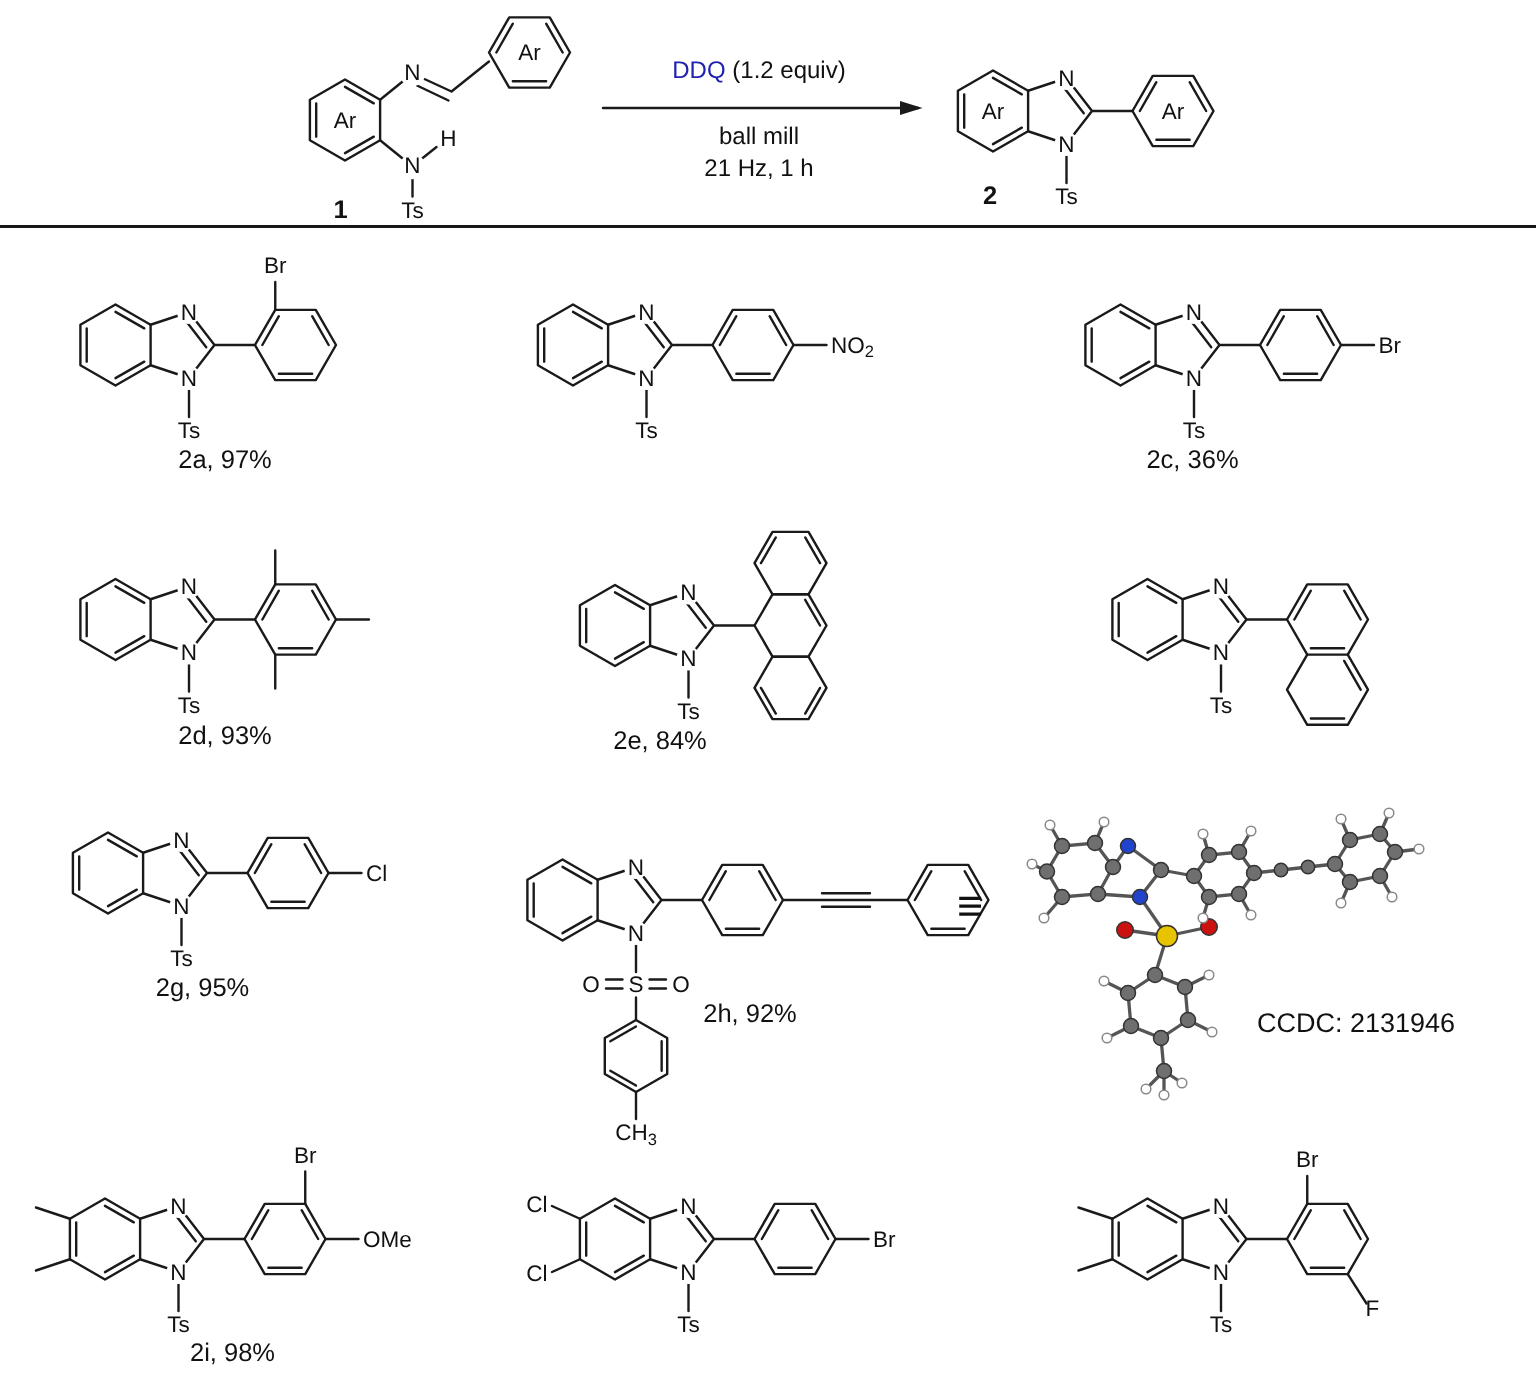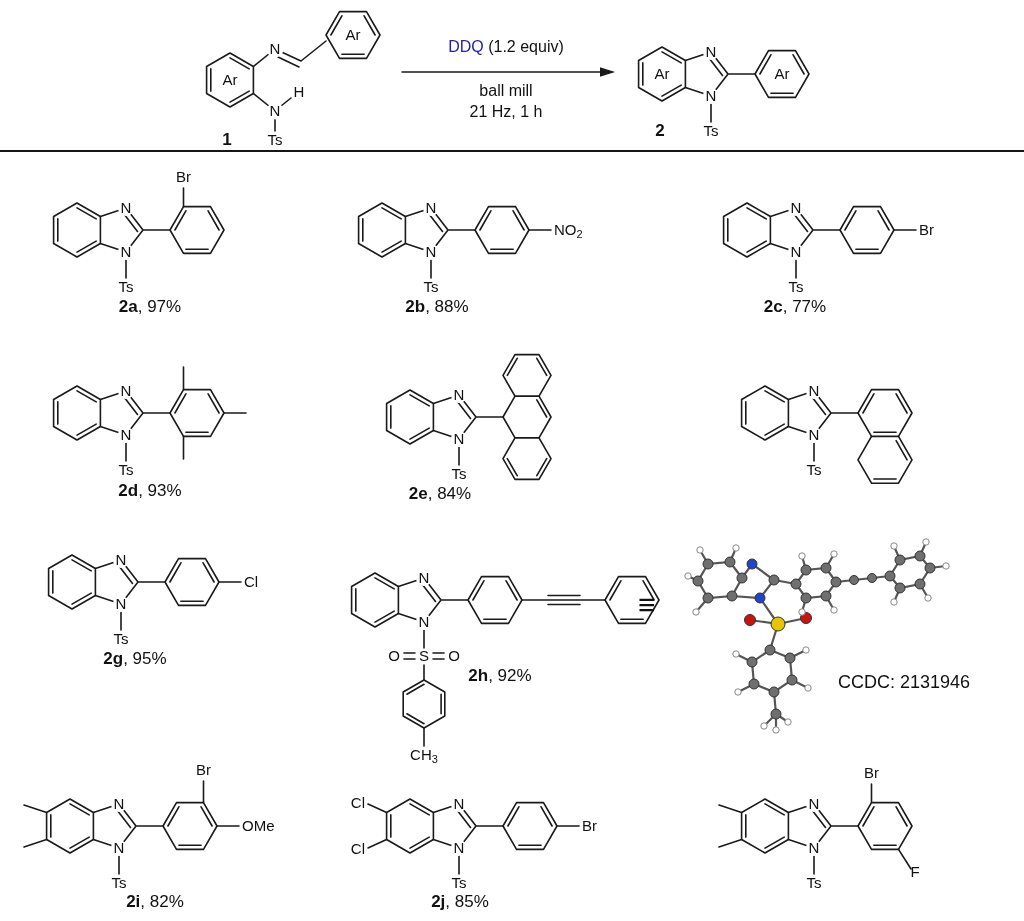--- a/index.html
+++ b/index.html
@@ -6,21 +6,21 @@
   body{width:1024px;height:921px;position:relative;font-family:"Liberation Sans",sans-serif;color:#111;}
   .page{position:absolute;inset:0;background:#fff;}
   svg.struct{position:absolute;overflow:visible;}
   .b{stroke:#1a1a1a;stroke-width:1.6;fill:none;stroke-linecap:round;stroke-linejoin:round;}
   .at{font-family:"Liberation Sans",sans-serif;font-size:15px;fill:#111;text-anchor:middle;}
   .ats{text-anchor:start;}
   .ate{text-anchor:end;}
   .num{font-size:17px;font-weight:bold;}
   .ct{font-family:"Liberation Sans",sans-serif;font-size:16px;fill:#111;text-anchor:middle;}
   .clabel{position:absolute;font-size:17px;text-align:center;white-space:nowrap;}
-  .clabel b{font-weight:bold;}
+  .clabel b{font-weight:normal;}
   .divider{position:absolute;left:0;top:150px;width:1024px;height:2px;background:#161616;}
   .equiv{position:absolute;left:638px;top:590px;font-size:30px;line-height:30px;}
   .ccdc{position:absolute;left:838px;top:672px;font-size:18px;white-space:nowrap;}
   .xa{stroke:#555;stroke-width:2.2;fill:none;stroke-linecap:round;}
 </style>
 </head>
 <body>
 
 <div class="page">
 
@@ -96,32 +96,31 @@
 
 <svg class="struct" style="left:330px;top:165px" width="330" height="135">
   <g transform="translate(12,3)">
     <use href="#bzcore"></use>
         <use href="#aryl"></use>
     <path class="b" d="M187,62 L209,62"></path>
     <text class="at ats" x="212" y="67"><tspan>NO</tspan><tspan font-size="11" dy="3">2</tspan></text>
     <text class="at" x="89" y="124">Ts</text>
   </g>
 </svg>
-<div class="clabel" style="left:327px;top:297px;width:220px"><b>2b</b><span>, 88%</span></div>
 
 <svg class="struct" style="left:695px;top:165px" width="320" height="135">
   <g transform="translate(12,3)">
     <use href="#bzcore"></use>
         <use href="#aryl"></use>
     <path class="b" d="M187,62 L209,62"></path>
     <text class="at ats" x="212" y="67">Br</text>
     <text class="at" x="89" y="124">Ts</text>
   </g>
 </svg>
-<div class="clabel" style="left:685px;top:297px;width:220px"><b>2c</b><span>, 77%</span></div>
+<div class="clabel" style="left:685px;top:297px;width:220px"><b>2c</b><span>, 36%</span></div>
 
 <svg class="struct" style="left:25px;top:345px" width="270" height="135">
   <g transform="translate(12,6)">
     <use href="#bzcore"></use>
         <use href="#aryl"></use>
     <path class="b" d="M146.5,38.6 L146.5,16 M187,62 L209,62 M146.5,85.4 L146.5,108"></path>
     <text class="at" x="89" y="124">Ts</text>
   </g>
 </svg>
 <div class="clabel" style="left:40px;top:481px;width:220px"><b>2d</b><span>, 93%</span></div>
@@ -249,35 +248,34 @@
   <g transform="translate(20,24)">
     <use href="#bzcore"></use>
         <use href="#aryl"></use>
     <path class="b" d="M16.6,48.5 L-6,41 M16.6,75.5 L-6,83"></path>
     <path class="b" d="M173.5,38.6 L173.5,17 M187,62 L209,62"></path>
     <text class="at" x="173.5" y="11">Br</text>
     <text class="at ats" x="212" y="67">OMe</text>
     <text class="at" x="89" y="124">Ts</text>
   </g>
 </svg>
-<div class="clabel" style="left:45px;top:892px;width:220px"><b>2i</b><span>, 82%</span></div>
+<div class="clabel" style="left:45px;top:892px;width:220px"><b>2i</b><span>, 98%</span></div>
 
 <svg class="struct" style="left:335px;top:740px" width="330" height="175">
   <g transform="translate(35,24)">
     <use href="#bzcore"></use>
         <use href="#aryl"></use>
     <path class="b" d="M16.6,48.5 L-2,40 M16.6,75.5 L-2,84"></path>
     <text class="at ate" x="-5" y="44">Cl</text>
     <text class="at ate" x="-5" y="90">Cl</text>
     <path class="b" d="M187,62 L209,62"></path>
     <text class="at ats" x="212" y="67">Br</text>
     <text class="at" x="89" y="124">Ts</text>
   </g>
 </svg>
-<div class="clabel" style="left:350px;top:892px;width:220px"><b>2j</b><span>, 85%</span></div>
 
 <svg class="struct" style="left:695px;top:740px" width="320" height="175">
   <g transform="translate(30,24)">
     <use href="#bzcore"></use>
         <use href="#aryl"></use>
     <path class="b" d="M16.6,48.5 L-6,41 M16.6,75.5 L-6,83"></path>
     <path class="b" d="M146.5,38.6 L146.5,20 M173.5,85.4 L186,105"></path>
     <text class="at" x="146.5" y="14">Br</text>
     <text class="at" x="190" y="113">F</text>
     <text class="at" x="89" y="124">Ts</text>

